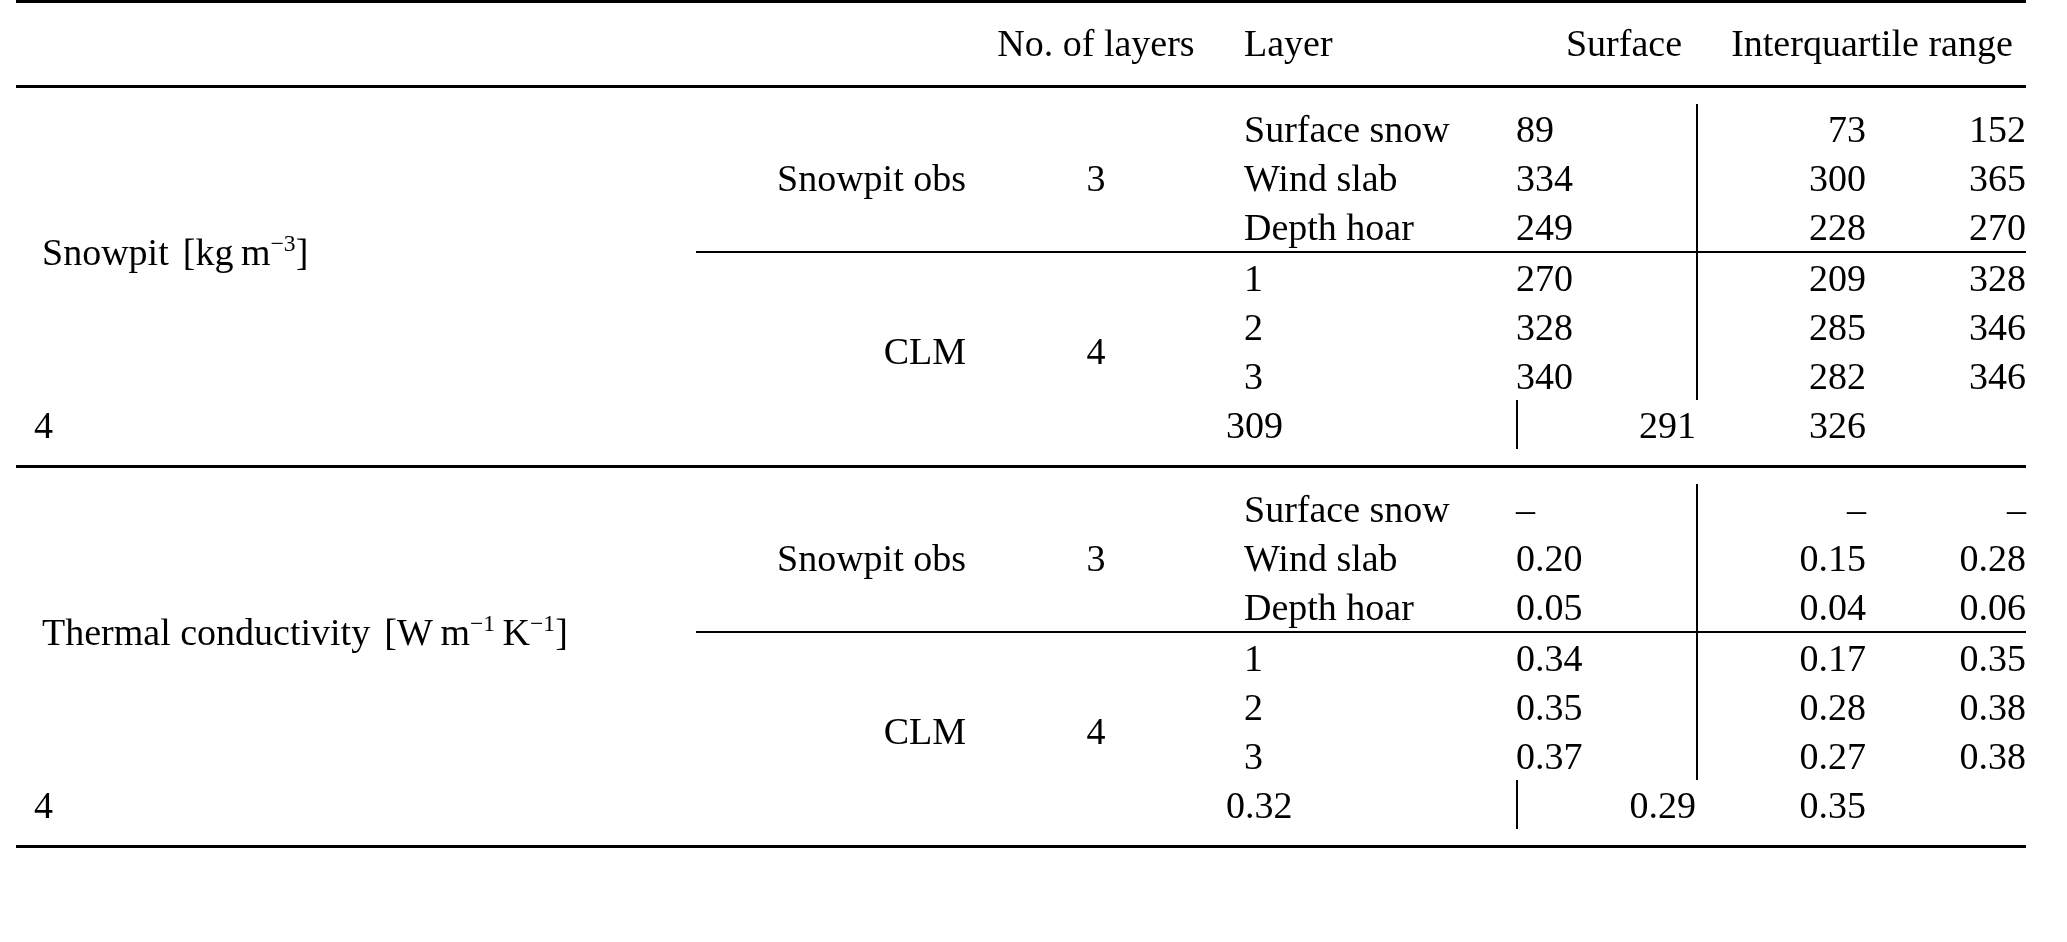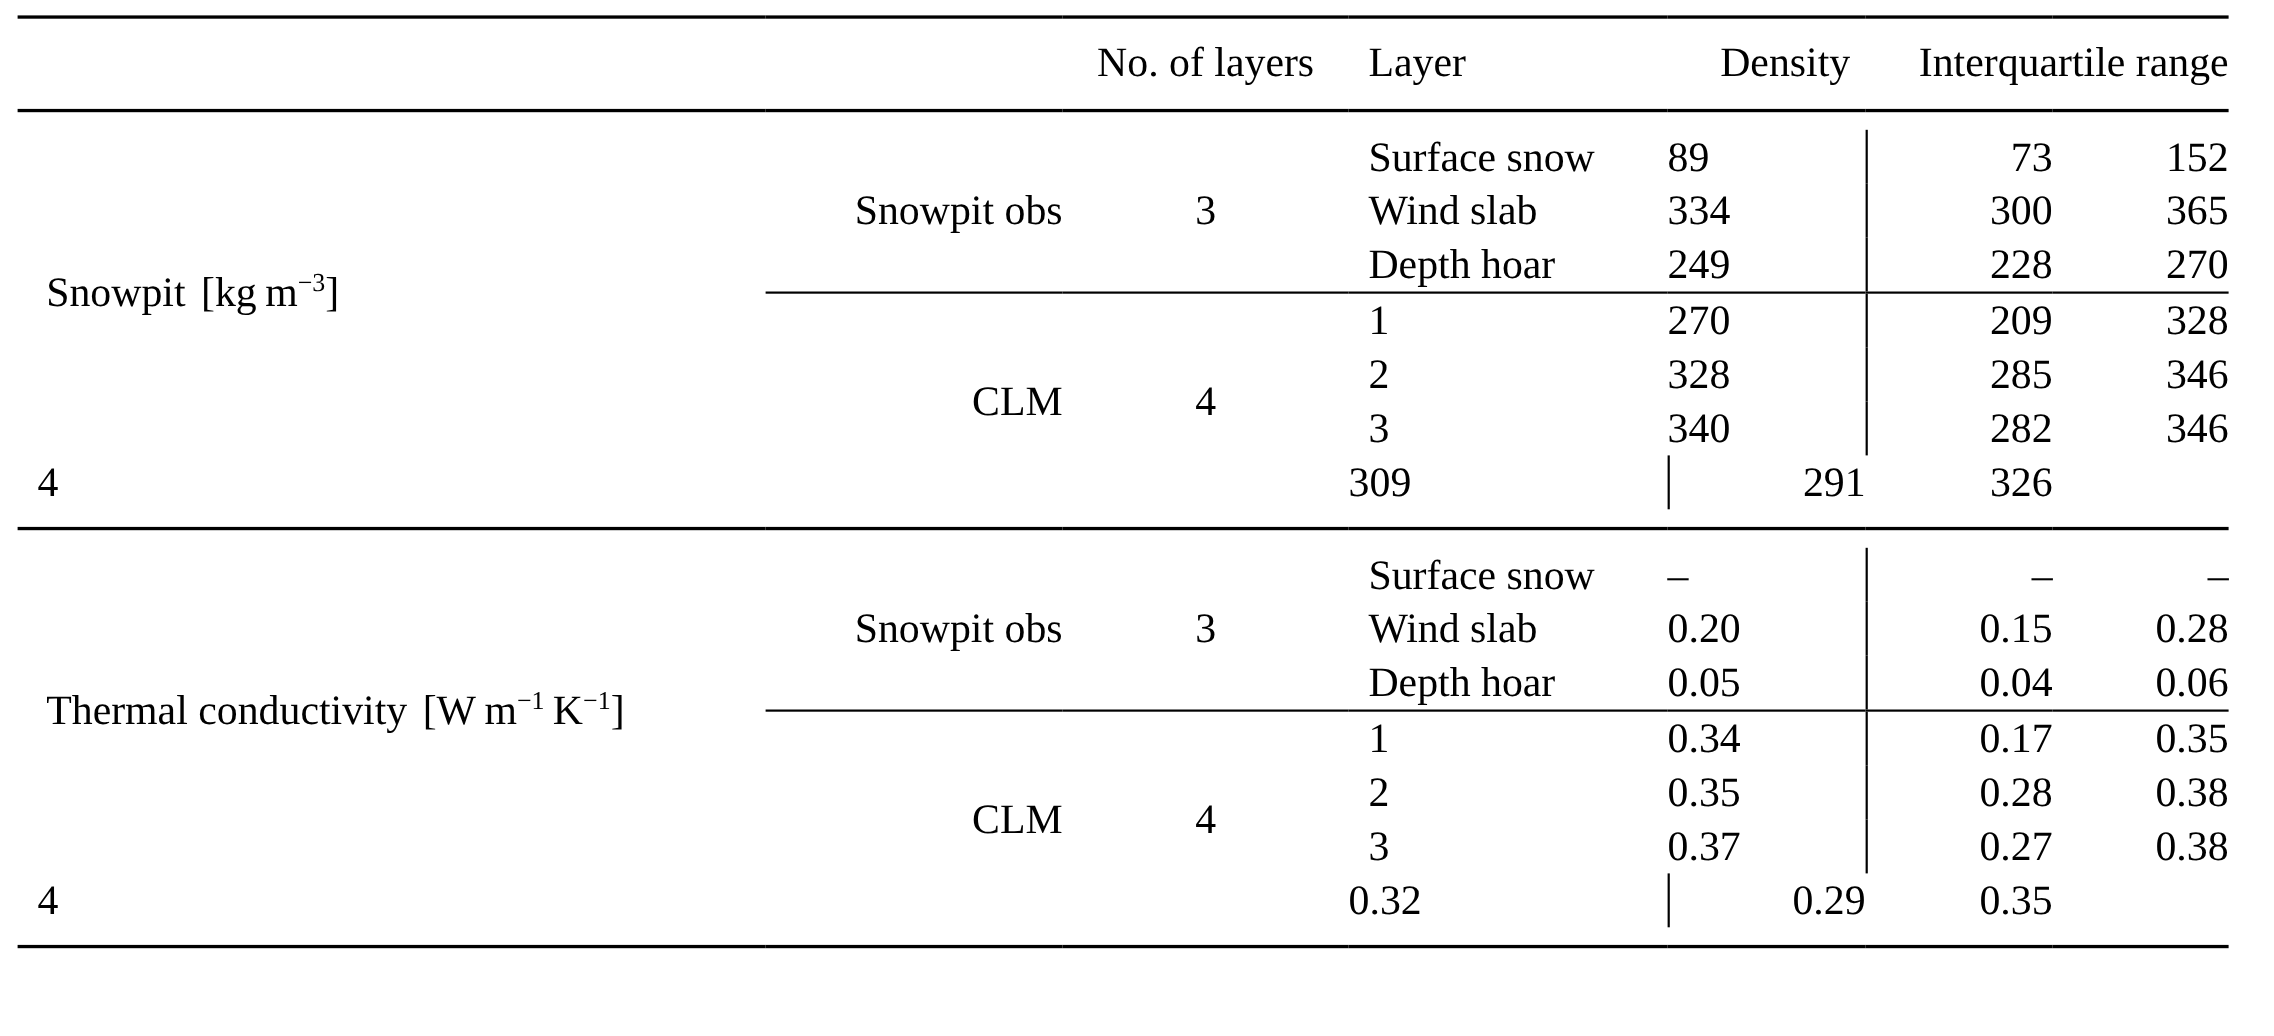--- a/index.html
+++ b/index.html
@@ -20,21 +20,20 @@
     width: 2067px;
     height: 942px;
     box-sizing: border-box;
     padding: 0;
   }
 
   table.stats {
     border-collapse: collapse;
     width: 2010px;
     margin-left: 16px;
-    margin-top: 14px;
     table-layout: fixed;
     font-size: 38px;
   }
 
   
   col.c-quantity { width: 680px; }
   col.c-source   { width: 270px; }
   col.c-nlayers  { width: 260px; }
   col.c-layer    { width: 290px; }
   col.c-median   { width: 180px; }
@@ -84,21 +83,21 @@
   
   th {
     font-weight: normal;
     font-size: 38px;
     padding: 0;
     vertical-align: baseline;
   }
   th.h-nlayers { text-align: center; padding-bottom: 20px; padding-top: 18px; }
   th.h-layer   { text-align: left;   padding-bottom: 20px; padding-top: 18px; padding-left: 18px;}
   th.h-median  { text-align: right;  padding-bottom: 20px; padding-top: 18px; padding-right: 14px;}
-  th.h-iqr     { text-align: right;   padding-bottom: 20px; padding-left: 22px;}
+  th.h-iqr     { text-align: center;   padding-bottom: 20px; padding-left: 22px;}
   th.h-blank   { padding-bottom: 20px; padding-top: 18px; }
 
   
   td {
     padding: 0;
     font-size: 38px;
     vertical-align: middle;
     white-space: nowrap;
   }
   td.quantity {
@@ -174,21 +173,21 @@
     <tbody>
         <tr class="rule-top">
       <td colspan="7"></td>
     </tr>
 
     <tr>
       <th class="h-blank"></th>
       <th class="h-blank"></th>
       <th class="h-nlayers">No. of layers</th>
       <th class="h-layer">Layer</th>
-      <th class="h-median">Density</th>
+      <th class="h-median">Surface</th>
       <th class="h-iqr" colspan="2">
         <span class="vline-host" style="position:relative; display:inline-block;">
           <span class="vline" style="left:-22px;"></span>
         </span><span>Interquartile range</span>
       </th>
     </tr>
 
     <tr class="rule-header">
       <td colspan="7"></td>
     </tr>

